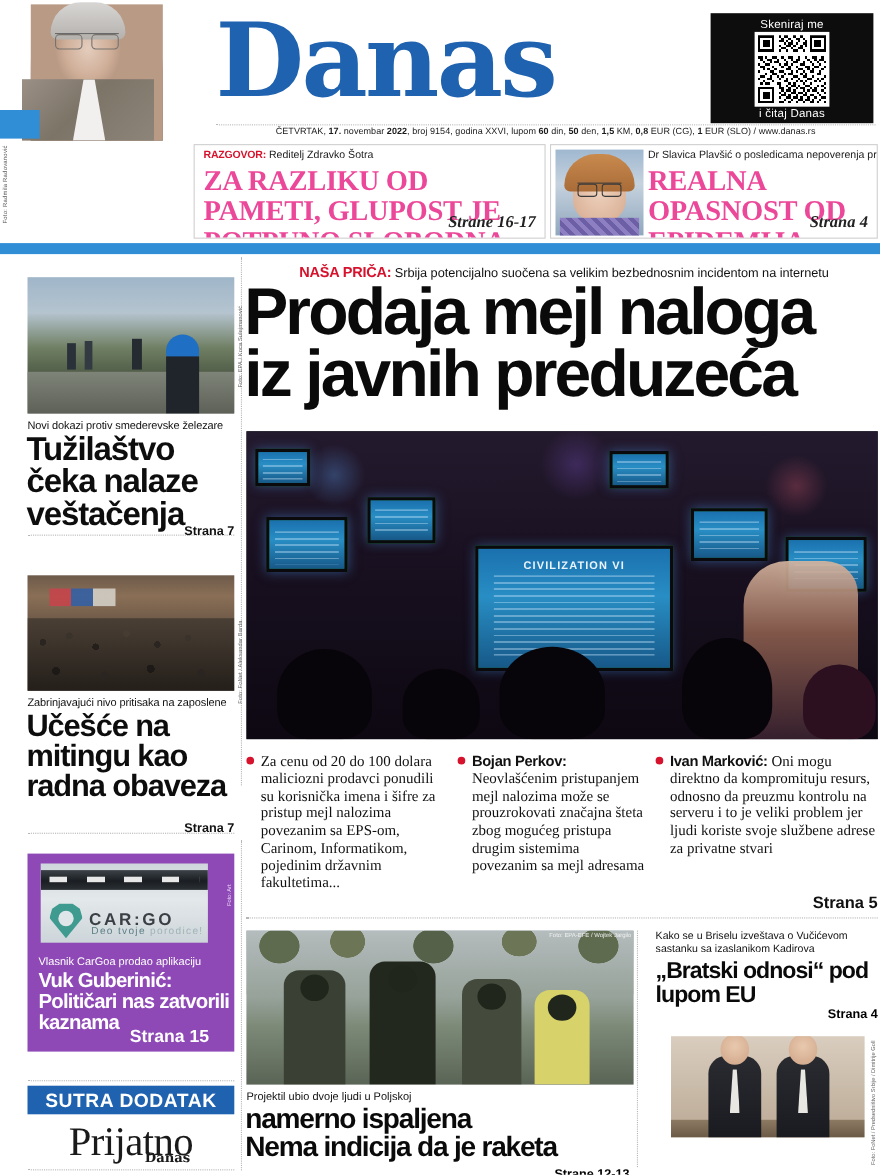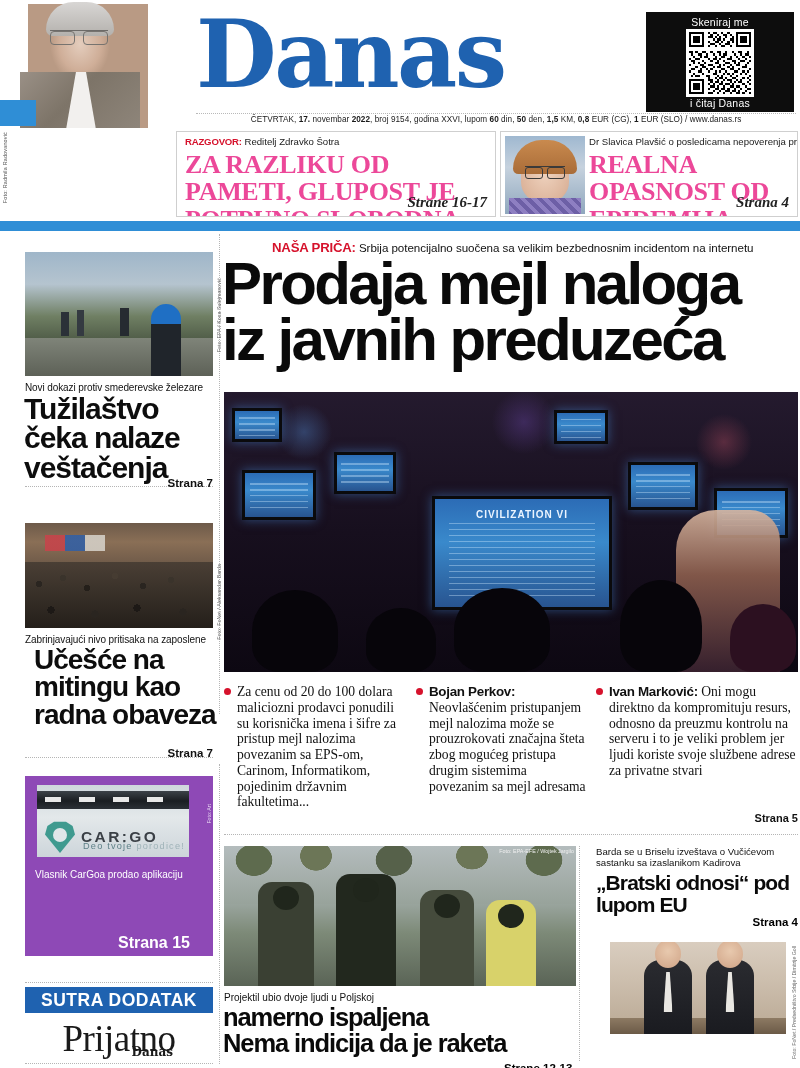--- a/index.html
+++ b/index.html
@@ -309,21 +309,21 @@
   }
   .mp-bg {
     position: absolute; inset: 0;
     background:
       radial-gradient(circle 40px at 80px 40px, rgba(70,110,170,.5), transparent 70%),
       radial-gradient(circle 46px at 300px 30px, rgba(90,60,140,.5), transparent 70%),
       radial-gradient(circle 40px at 500px 50px, rgba(160,70,90,.45), transparent 70%),
       linear-gradient(180deg,#241a2e 0%,#170f1e 50%,#0d0812 100%);
   }
   .scr {
-    position: absolute; background: #ec4899;
+    position: absolute; background: #15803d;
     border: 3px solid #0a0a0c; box-shadow: 0 0 10px rgba(70,140,220,.5);
   }
   .scr .glow {
     position: absolute; inset: 0;
     background: linear-gradient(180deg,#1b6fb8 0%,#2a8fd0 40%,#17558f 100%);
     opacity: .92;
   }
   .scr .lines {
     position: absolute; left: 8%; top: 22%; right: 8%; bottom: 10%;
     background: repeating-linear-gradient(180deg, rgba(210,235,255,.55) 0 1.5px, transparent 1.5px 6px);
@@ -376,21 +376,21 @@
   }
   .qtext {
     padding-left: 13px;
     font-family: "Liberation Serif", serif;
     font-size: 13.6px; line-height: 1.16; color: #111;
   }
   .qtext b {
     font-family: "Liberation Sans", sans-serif;
     font-weight: bold; font-size: 13.4px; letter-spacing: -.3px;
   }
-  .qpg { position: absolute; right: 0; top: 128px; font-size: 11px; font-weight: bold; color: #111; }
+  .qpg { position: absolute; right: 0; top: 128px; font-size: 15px; font-weight: bold; color: #111; }
 
   
   .botphoto {
     position: absolute; left: 0; top: 612px; width: 352px; height: 140px;
     overflow: hidden;
     background: linear-gradient(180deg,#8fa0a8 0%,#a9b3b2 30%,#7d8a78 62%,#5a6456 100%);
   }
   .botphoto .trees {
     position: absolute; left: 0; top: 0; width: 100%; height: 58px;
     background:
@@ -737,37 +737,38 @@
       <div class="dotrule" style="position:absolute; left:0; top:252px; width:188px;"></div>
       <div class="pg-ref" style="position:absolute; left:0; top:243px; width:188px;">Strana 7</div>
 
       <div class="lc-photo2">
         <div class="banner"></div>
         <div class="crowd"></div>
       </div>
       <div class="cred-v" style="left:191px; top:330px;">Foto: FoNet / Aleksandar Barda</div>
 
       <div class="kicker-sm" style="position:absolute; left:0; top:400px; width:188px;">Zabrinjavajući nivo pritisaka na zaposlene</div>
-      <div class="hl-blk" style="position:absolute; left:-1px; top:412px; width:192px; font-size:28px;margin-left:10px;">Učešće na mitingu kao radna obaveza</div>
+      <div class="hl-blk" style="position:absolute; left:-1px; top:412px; width:192px; font-size:28px;">Učešće na mitingu kao radna obaveza</div>
       <div class="dotrule" style="position:absolute; left:0; top:523px; width:188px;"></div>
       <div class="pg-ref" style="position:absolute; left:0; top:513px; width:188px;">Strana 7</div>
 
       <div class="cargo">
         <div class="ad">
           <div class="roofbar"></div>
           <div class="logorow">
             <div class="pin"></div>
             <div class="cgtext">CAR:GO</div>
           </div>
           <div class="cgsub">
             <span>Deo tvoje</span><i> porodice!</i>
           </div>
         </div>
         <div class="cred">Foto: Art</div>
         <div class="kick">Vlasnik CarGoa prodao aplikaciju</div>
+        <h3>Vuk Guberinić: Političari nas zatvorili kaznama</h3>
         <div class="pg">Strana 15</div>
       </div>
 
       <div class="sutra">
         <div class="dotrule" style="width:188px; margin-bottom:4px;"></div>
         <div class="bar">SUTRA DODATAK</div>
         <div class="pj">
           <span class="word">Prijatno</span>
           <span class="sub">Danas</span>
         </div>
@@ -867,21 +868,21 @@
         <div class="bp-credit">Foto: EPA-EFE / Wojtek Jargilo</div>
       </div>
       <div class="bot-kick">Projektil ubio dvoje ljudi u Poljskoj</div>
       <div class="bothead">
         <div>namerno ispaljena</div>
         <div>Nema indicija da je raketa</div>
       </div>
       <div class="bot-pg">Strane 12-13</div>
 
       <div class="eublock">
-        <div class="kick">Barda se u Briselu izveštava o Vučićevom sastanku sa izaslanikom Kadirova</div>
+        <div class="kick">Kako se u Briselu izveštava o Vučićevom sastanku sa izaslanikom Kadirova</div>
         <h3>„Bratski odnosi“ pod lupom EU</h3>
         <div class="pg">Strana 4</div>
         <div class="euphoto">
           <div class="chair"></div>
           <div class="man l"></div>
           <div class="man r"></div>
         </div>
         <div class="eu-credit">Foto: FoNet / Predsedništvo Srbije / Dimitrije Goll</div>
       </div>
     </div>

